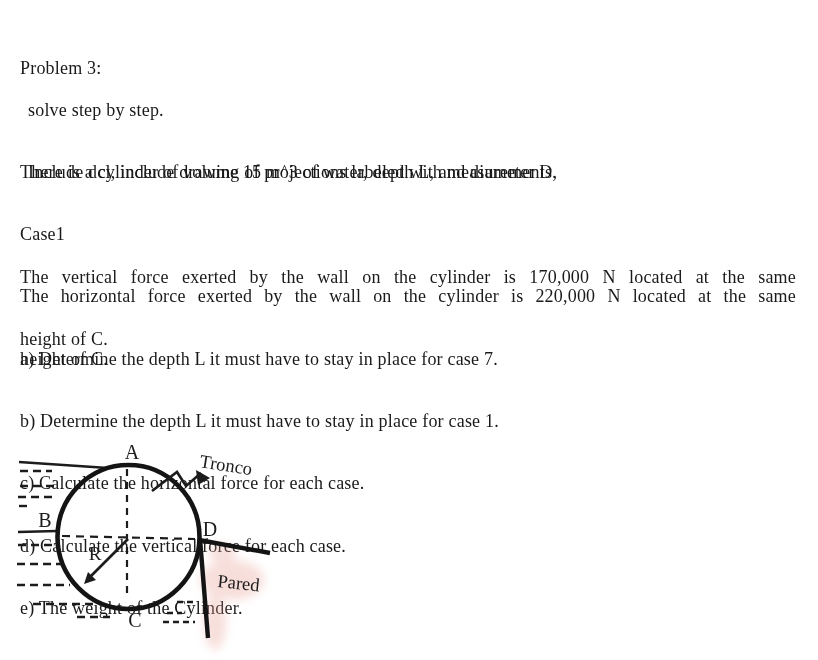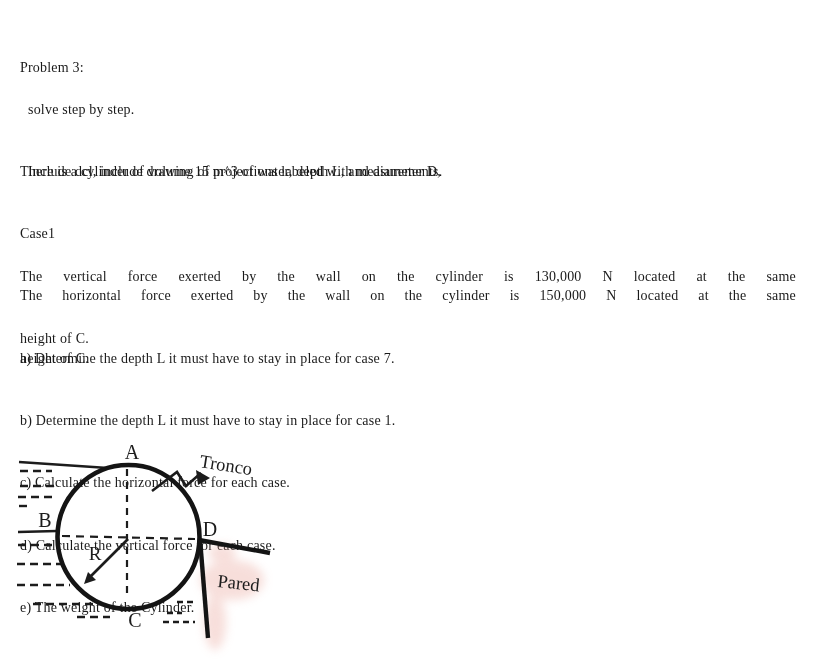--- a/index.html
+++ b/index.html
@@ -13,21 +13,21 @@
     height: 660px;
     background: #ffffff;
     overflow: hidden;
     font-family: "Liberation Serif", "DejaVu Serif", serif;
     color: #1a1a1a;
   }
   .textblock {
     position: absolute;
     left: 20px;
     width: 776px;
-    font-size: 14px;
+    font-size: 18px;
     line-height: 20.8px;
     letter-spacing: 0.2px;
     white-space: pre-wrap;
   }
   .line { display: block; }
   .line-justified {
     text-align: justify;
     text-align-last: justify;
   }
   #block-title     { top: 16px; }
@@ -58,26 +58,26 @@
   </div>
 
   <div class="textblock" id="block-intro">
     <span class="line">solve step by step.</span>
     <span class="line">Include dcl, include drawing of projections labeled with measurements.</span>
   </div>
 
   <div class="textblock" id="block-setup">
     <span class="line">There is a cylinder of volume 15 m^3 of water, depth L, and diameter D,</span>
     <span class="line">Case1</span>
-    <span class="line line-justified">The horizontal force exerted by the wall on the cylinder is 150,000 N located at the same</span>
+    <span class="line line-justified">The horizontal force exerted by the wall on the cylinder is 220,000 N located at the same</span>
     <span class="line">height of C.</span>
   </div>
 
   <div class="textblock" id="block-case2">
-    <span class="line line-justified">The vertical force exerted by the wall on the cylinder is 130,000 N located at the same</span>
+    <span class="line line-justified">The vertical force exerted by the wall on the cylinder is 170,000 N located at the same</span>
     <span class="line">height of C.</span>
   </div>
 
   <div class="textblock" id="block-questions">
     <span class="line">a) Determine the depth L it must have to stay in place for case 7.</span>
     <span class="line">b) Determine the depth L it must have to stay in place for case 1.</span>
     <span class="line">c) Calculate the horizontal force for each case.</span>
     <span class="line">d) Calculate the vertical force for each case.</span>
     <span class="line">e) The weight of the Cylinder.</span>
   </div>

